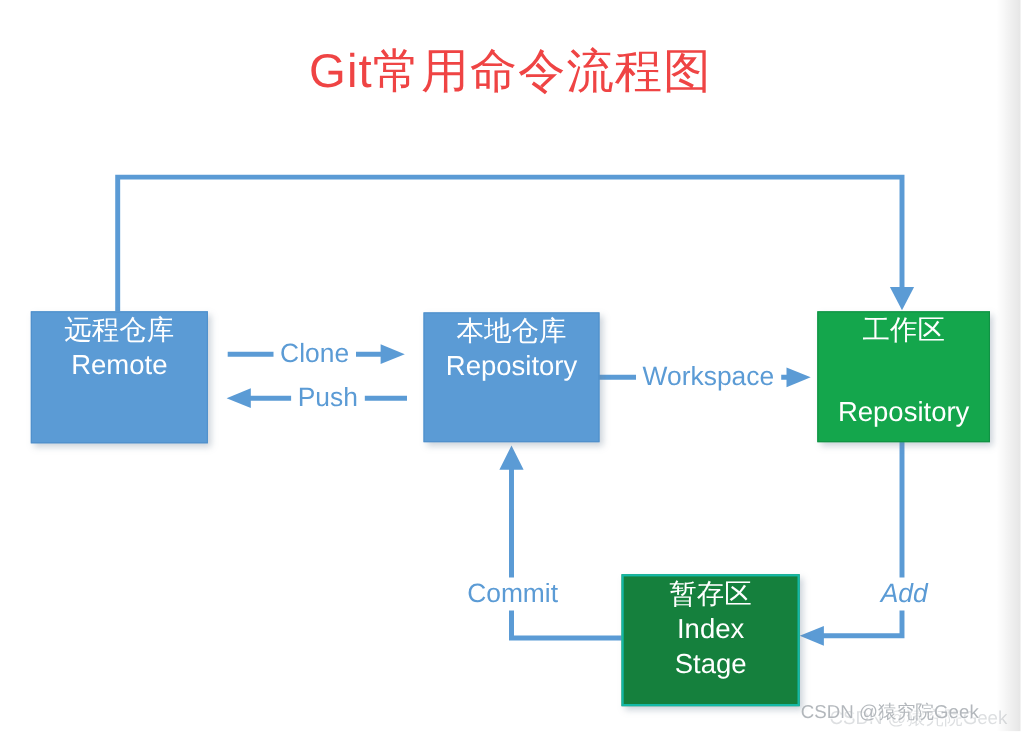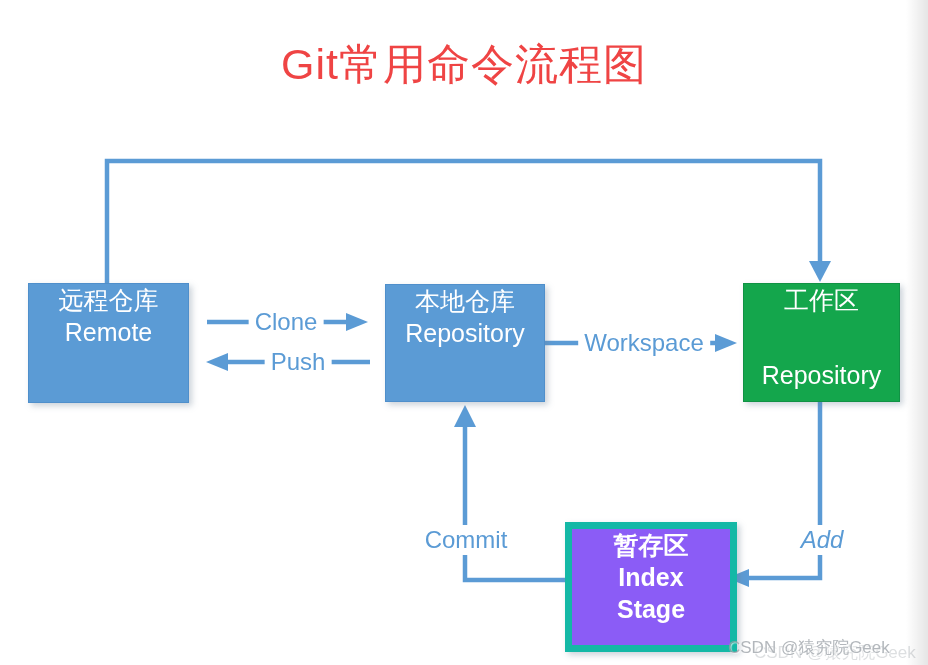--- a/index.html
+++ b/index.html
@@ -8,21 +8,21 @@
   .edge-shade{position:absolute;top:0;right:0;width:22px;height:100%;
     background:linear-gradient(to right, rgba(0,0,0,0) 0%, rgba(0,0,0,0.10) 100%);pointer-events:none;}
   .title{position:absolute;left:0;top:36px;width:928px;text-align:center;
     font-size:43px;font-weight:400;color:#ef4444;letter-spacing:1px;margin:0;}
   .connectors{position:absolute;left:0;top:0;width:928px;height:665px;}
   .node{position:absolute;display:flex;flex-direction:column;align-items:center;
     color:#fff;text-align:center;font-size:25px;line-height:1.28;
     box-shadow:3px 3px 6px rgba(110,130,150,0.35);}
   .node-blue{background:#5B9BD5;border:1px solid #4f8fcb;}
   .node-green{background:#14A64C;border:1px solid #109244;}
-  .node-red{background:#8b5cf6;border:7px solid #14b8a6;font-weight:bold;}
+  .node-red{background:#15803d;border:2px solid #14b8a6;}
   .node-remote{left:28px;top:283px;width:159px;height:118px;}
   .node-repository{left:385px;top:284px;width:158px;height:116px;}
   .node-workspace{left:743px;top:283px;width:155px;height:117px;gap:43px;}
   .node-index{left:565px;top:522px;width:158px;height:116px;}
   .edge-label{position:absolute;transform:translate(-50%,-50%);
     color:#5B9BD5;background:#fff;font-size:24px;white-space:nowrap;padding:1px 6px;}
   .lbl-pull{left:466px;top:161px;}
   .lbl-clone{left:286px;top:322px;}
   .lbl-push{left:298px;top:362px;}
   .lbl-checkout{left:644px;top:343px;}

